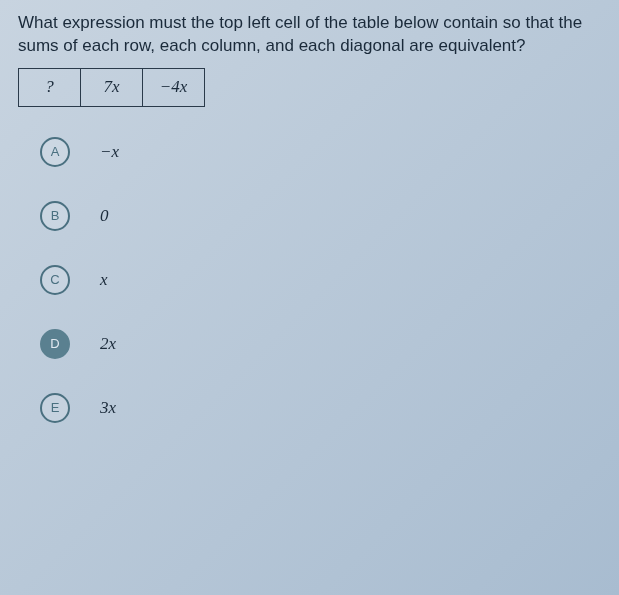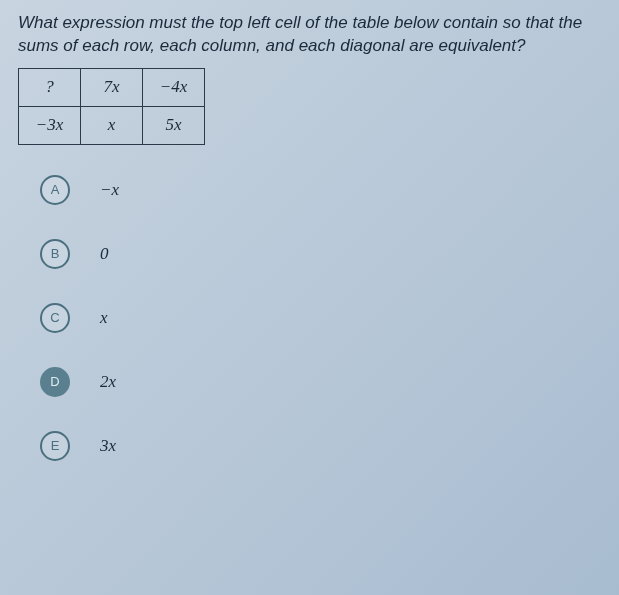--- a/index.html
+++ b/index.html
@@ -10,21 +10,20 @@
     font-family: Arial, Helvetica, sans-serif;
     color: #1a2a3a;
     padding: 12px 18px;
     position: relative;
   }
   .question {
     font-size: 17px;
     line-height: 1.35;
     margin-bottom: 10px;
     font-weight: 400;
-    font-style: italic;
   }
   table.magic {
     border-collapse: collapse;
     margin-bottom: 30px;
   }
   table.magic td {
     border: 1px solid #2a3a4a;
     width: 62px;
     height: 38px;
     text-align: center;
@@ -71,25 +70,20 @@
 
 <div class="question">What expression must the top left cell of the table below contain so that the sums of each row, each column, and each diagonal are equivalent?</div>
 
 <table class="magic">
   <tbody>
       <tr>
     <td>?</td>
     <td>7x</td>
     <td>−4x</td>
   </tr>
-  <tr>
-    <td>−3x</td>
-    <td>x</td>
-    <td>5x</td>
-  </tr>
 </tbody>
   </table>
 
 <div class="options">
 
   <div class="option">
     <div class="circle">A</div>
     <div class="opt-value">−x</div>
   </div>
 

